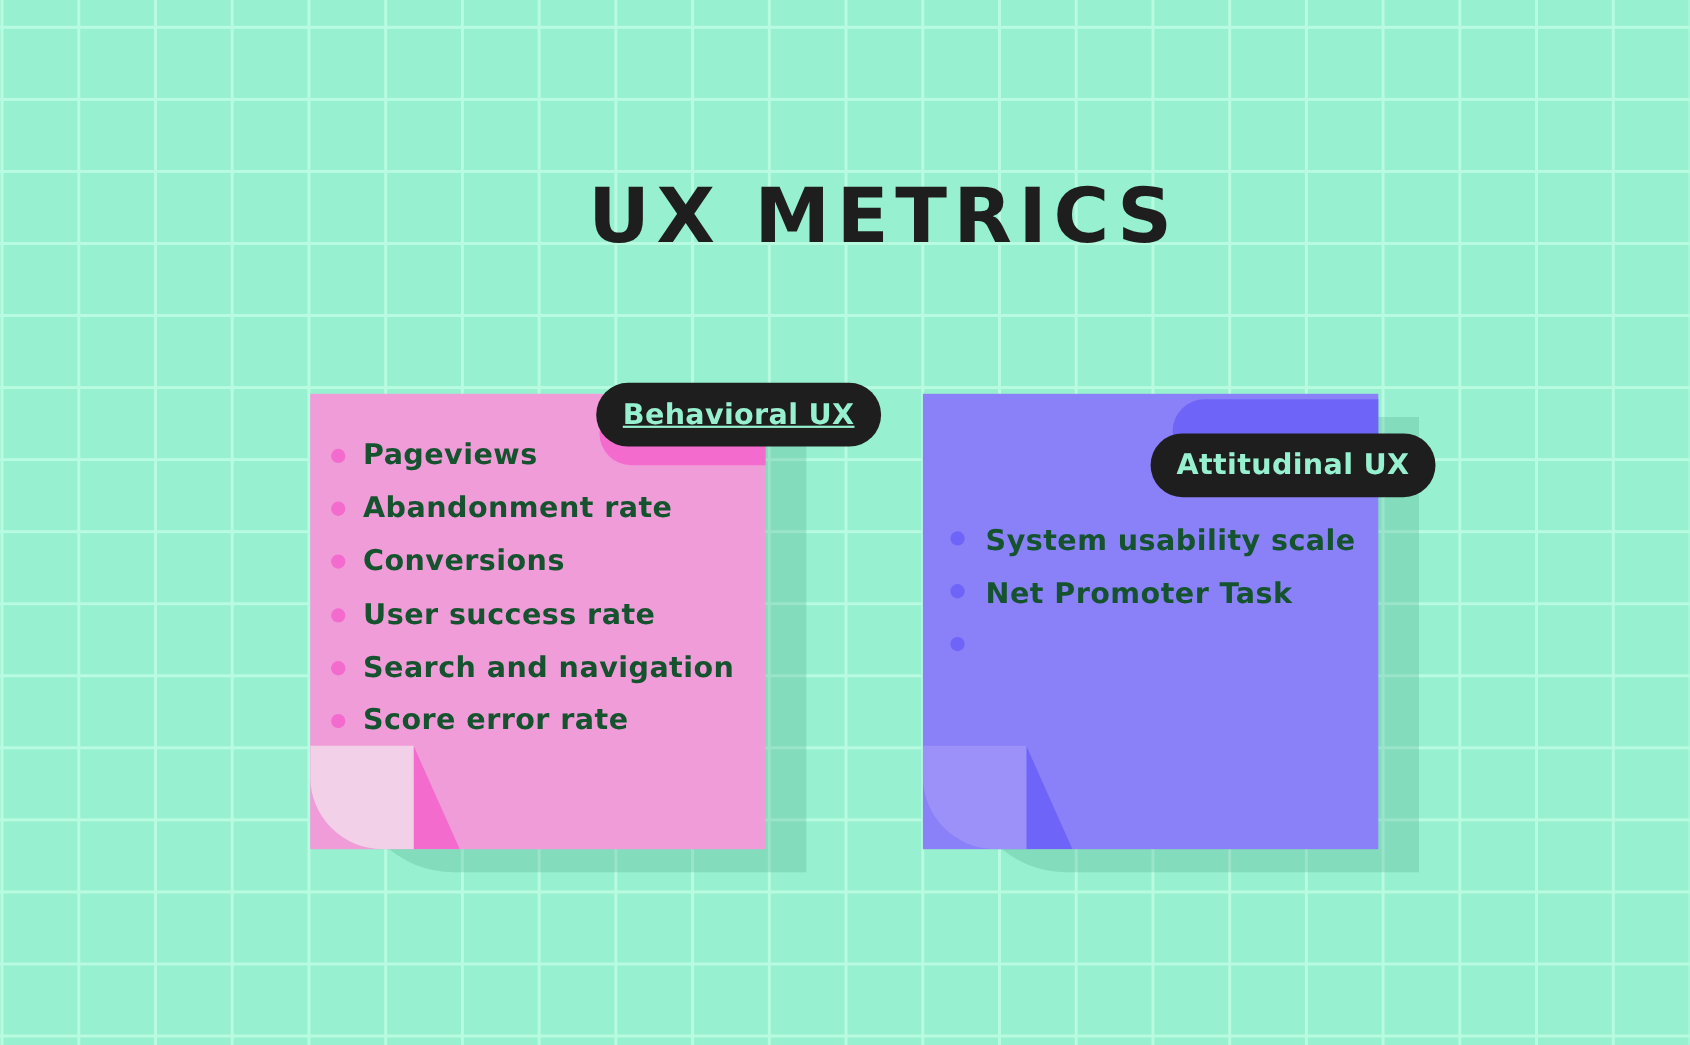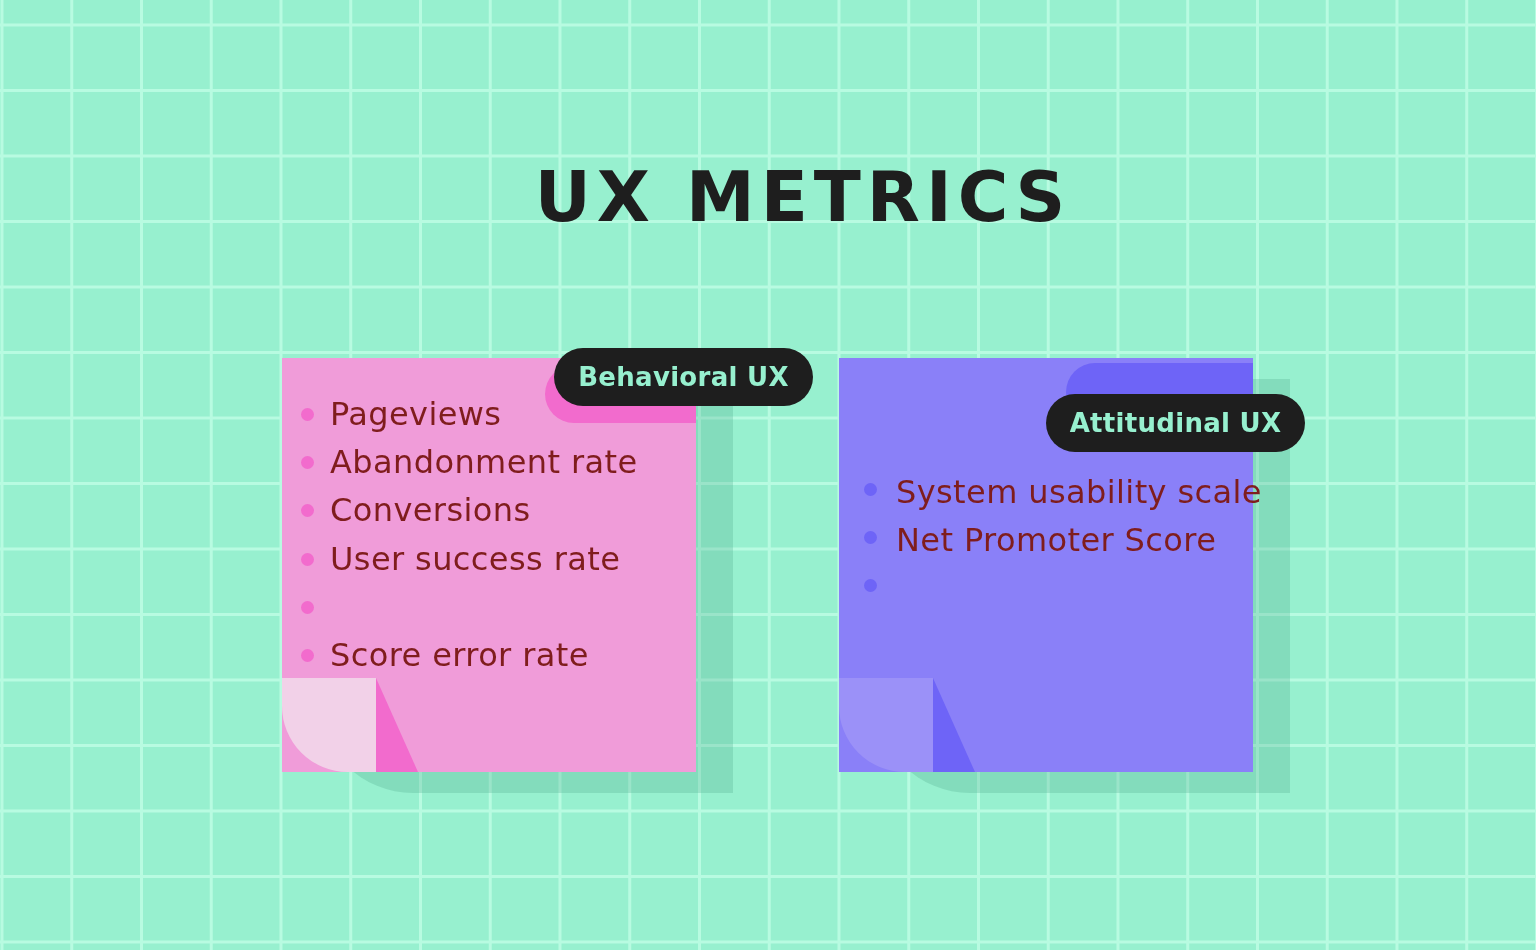--- a/index.html
+++ b/index.html
@@ -48,55 +48,55 @@
   .card.purple .fold { background: #6e64f7; }
   .pill {
     position: absolute; height: 58px; border-radius: 29px;
     background: #1e1e1e; color: #97f0cf; font-weight: bold; font-size: 26px;
     display: flex; align-items: center; justify-content: center;
     letter-spacing: 0.3px; box-sizing: border-box;
   }
   .list { position: absolute; margin: 0; padding: 0; list-style: none; }
   .list li {
     position: relative; height: 48.2px; line-height: 48.2px;
-    color: #7f1d1d; font-weight: normal; font-size: 32px; white-space: nowrap;
+    color: #14532d; font-weight: bold; font-size: 26px; white-space: nowrap;
     letter-spacing: 0.4px;
   }
   .list li .dot {
     position: absolute; width: 13px; height: 13px; border-radius: 50%;
     top: 18px;
   }
   .list.pink li .dot { background: #f26bcd; left: -29px; }
   .list.purple li .dot { background: #6e64f7; left: -32px; top: 15px; }
 </style>
 </head>
 <body>
 
 <div class="title">UX METRICS</div>
 
 <div class="shadow" style="left:319px; top:379px;"></div>
 <div class="card pink">
   <div class="tab-shadow"></div>
   <div class="corner"></div>
   <div class="fold"></div>
 </div>
-<div class="pill" style="left:554px; top:348px; width:259px;">Behavioral UX</div>
+<div class="pill" style="left:542px; top:348px; width:259px;text-decoration:underline;">Behavioral UX</div>
 <ul class="list pink" style="left:330px; top:390px;">
   <li><span class="dot"></span><span>Pageviews</span></li>
   <li><span class="dot"></span><span>Abandonment rate</span></li>
   <li><span class="dot"></span><span>Conversions</span></li>
   <li><span class="dot"></span><span>User success rate</span></li>
-  <li><span class="dot"></span></li>
+  <li><span class="dot"></span><span>Search and navigation</span></li>
   <li><span class="dot"></span><span>Score error rate</span></li>
 </ul>
 
 <div class="shadow" style="left:876px; top:379px;"></div>
 <div class="card purple">
   <div class="tab-shadow" style="top:5px;"></div>
   <div class="corner"></div>
   <div class="fold"></div>
 </div>
 <div class="pill" style="left:1046px; top:346px; width:259px;margin-top:48px;">Attitudinal UX</div>
 <ul class="list purple" style="left:896px; top:468px;">
   <li><span class="dot"></span><span>System usability scale</span></li>
-  <li><span class="dot"></span><span>Net Promoter Score</span></li>
+  <li><span class="dot"></span><span>Net Promoter Task</span></li>
   <li><span class="dot"></span></li>
 </ul>
 
 </body></html>

